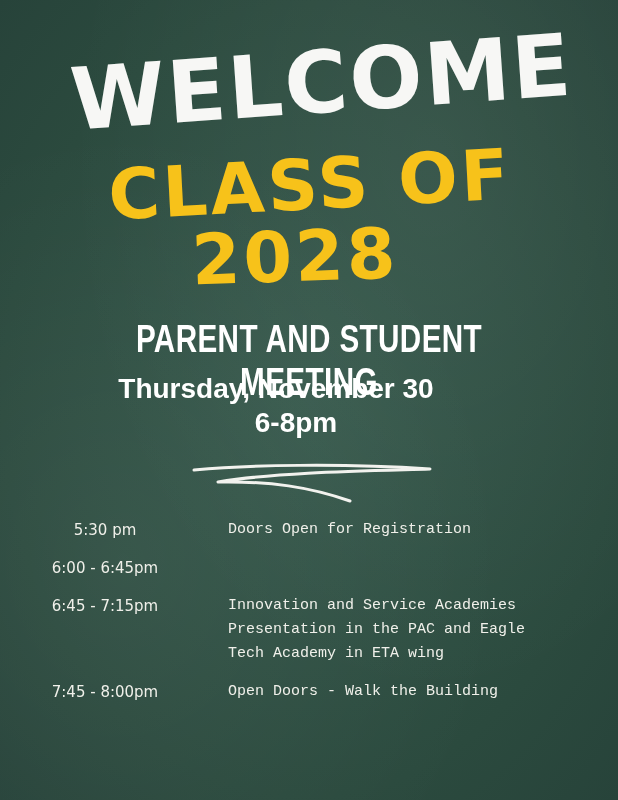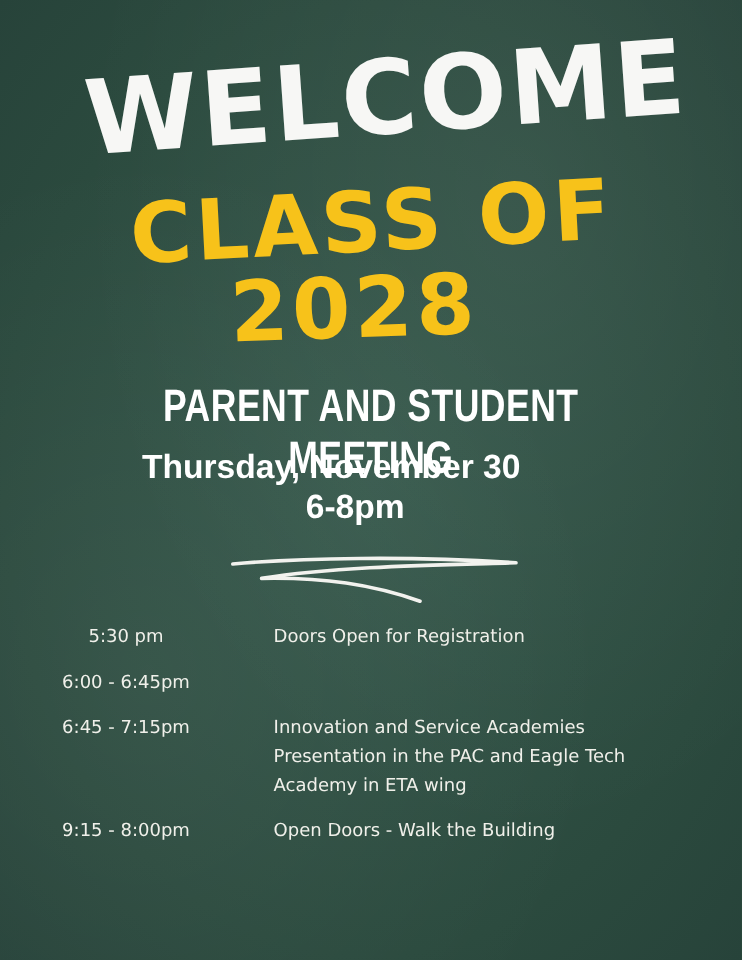--- a/index.html
+++ b/index.html
@@ -60,21 +60,21 @@
     .squiggle {
       position: absolute; left: 190px; top: 455px; width: 250px; height: 50px;
     }
     .schedule {
       position: absolute; left: 0; top: 518px; width: 618px;
       font-family: "DejaVu Sans", sans-serif; font-size: 15px;
       color: #f0f0ea;
     }
     .row { display: flex; margin-bottom: 14px; line-height: 24px; }
     .time { width: 210px; text-align: center; padding-right: 18px; flex: none; }
-    .desc { width: 340px; }
+    .desc { width: 340px; font-family: Liberation Mono, monospace; }
   </style>
 </head>
 <body>
 
 <div class="board"></div>
 
 <div class="welcome">WELCOME</div>
 <div class="classof">CLASS OF</div>
 <div class="year">2028</div>
 
@@ -95,16 +95,16 @@
     <div class="desc">Doors Open for Registration</div>
   </div>
   <div class="row">
     <div class="time">6:00 - 6:45pm</div>
   </div>
   <div class="row">
     <div class="time">6:45 - 7:15pm</div>
     <div class="desc">Innovation and Service Academies Presentation in the PAC and Eagle Tech Academy in ETA wing</div>
   </div>
   <div class="row">
-    <div class="time">9:15 - 8:00pm</div>
+    <div class="time">7:45 - 8:00pm</div>
     <div class="desc">Open Doors - Walk the Building</div>
   </div>
 </div>
 
 </body></html>

